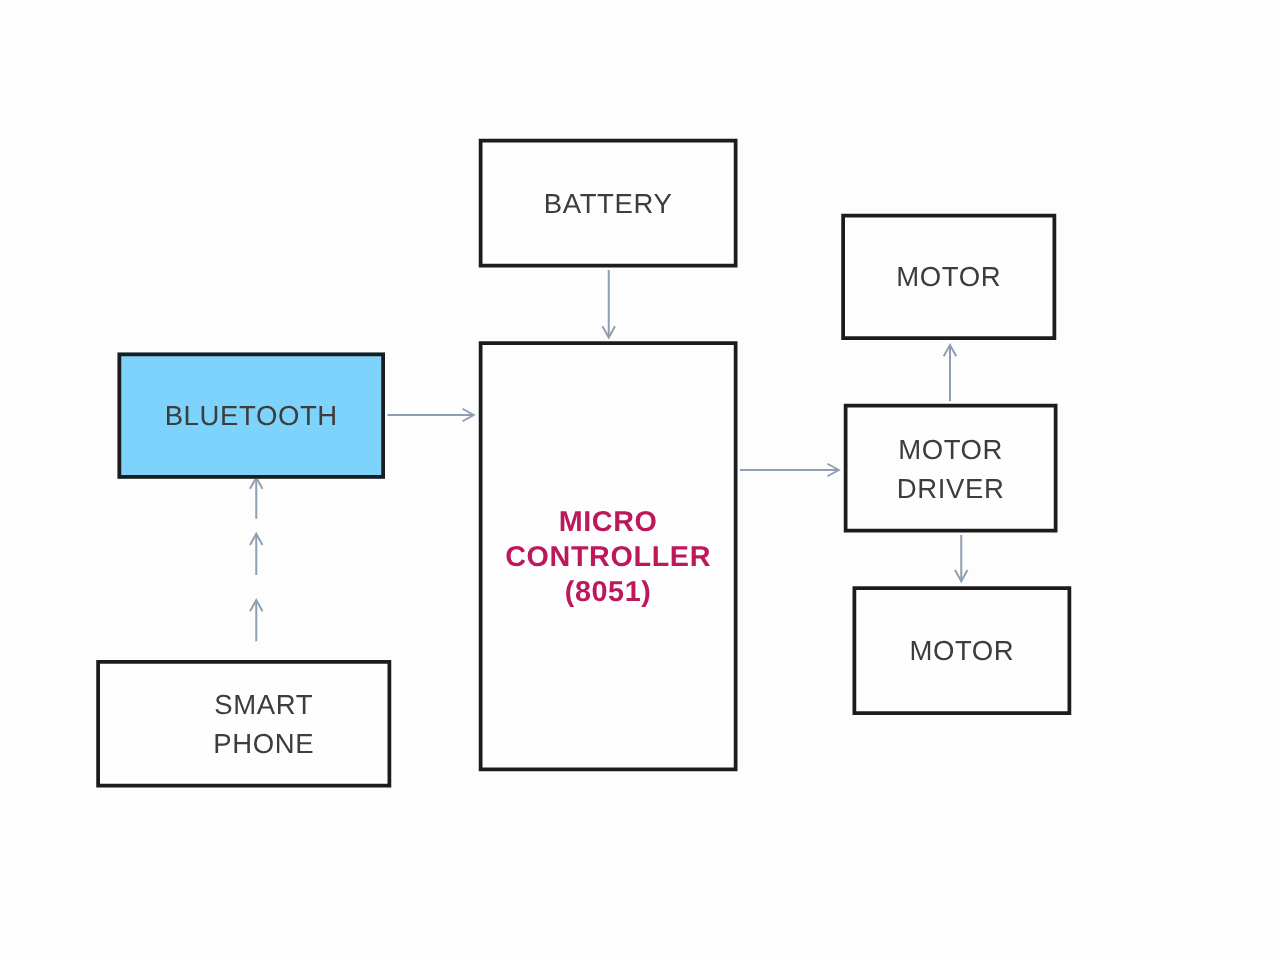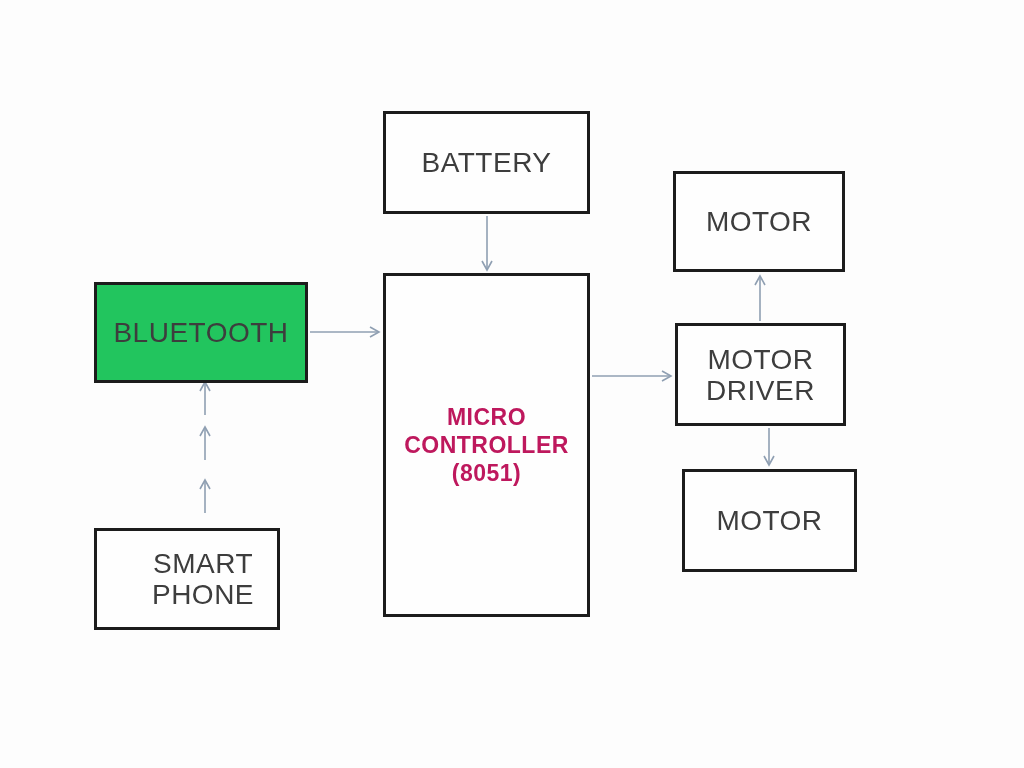--- a/index.html
+++ b/index.html
@@ -20,21 +20,21 @@
     box-sizing: border-box;
     border: 3px solid #1c1c1c;
     background: #fefefe;
     display: flex;
     align-items: center;
     justify-content: center;
   }
   .node .label {
     text-align: center;
     white-space: pre-line;
-    font-size: 28px;
+    font-size: 22px;
     line-height: 31px;
     color: #3d3d3d;
     letter-spacing: 0.5px;
   }
   .node.bold .label {
     font-weight: bold;
     font-size: 23px;
     line-height: 28px;
     color: #be185d;
   }
@@ -85,32 +85,32 @@
         <path d="M 210.0 391.0 L 205 382 L 200.0 391.0"></path>
       </g>
     </svg>
 
 <div class="node" style="left: 383px; top: 111px; width: 207px; height: 103px; border-color: rgb(28, 28, 28); background: rgb(254, 254, 254);">
       <span class="label">BATTERY</span>
     </div>
     <div class="node" style="left: 673px; top: 171px; width: 172px; height: 101px; border-color: rgb(28, 28, 28); background: rgb(254, 254, 254);">
       <span class="label">MOTOR</span>
     </div>
-    <div class="node" style="left: 94px; top: 282px; width: 214px; height: 101px; border-color: rgb(28, 28, 28); background: #22c55e;">
+    <div class="node" style="left: 94px; top: 282px; width: 214px; height: 101px; border-color: rgb(28, 28, 28); background: #7dd3fc;">
       <span class="label">BLUETOOTH</span>
     </div>
     <div class="node bold" style="left: 383px; top: 273px; width: 207px; height: 344px; border-color: rgb(28, 28, 28); background: rgb(254, 254, 254);">
       <span class="label">MICRO
 CONTROLLER
 (8051)</span>
     </div>
     <div class="node" style="left: 675px; top: 323px; width: 171px; height: 103px; border-color: rgb(28, 28, 28); background: rgb(254, 254, 254);">
       <span class="label">MOTOR
 DRIVER</span>
     </div>
     <div class="node" style="left: 682px; top: 469px; width: 175px; height: 103px; border-color: rgb(28, 28, 28); background: rgb(254, 254, 254);">
       <span class="label">MOTOR</span>
     </div>
-    <div class="node" style="left: 94px; top: 528px; width: 186px; height: 102px; border-color: rgb(28, 28, 28); background: rgb(254, 254, 254); padding-left: 32px;">
+    <div class="node" style="left: 77px; top: 528px; width: 236px; height: 102px; border-color: rgb(28, 28, 28); background: rgb(254, 254, 254); padding-left: 32px;">
       <span class="label">SMART
 PHONE</span>
     </div>
   </div>
 
 </body></html>

